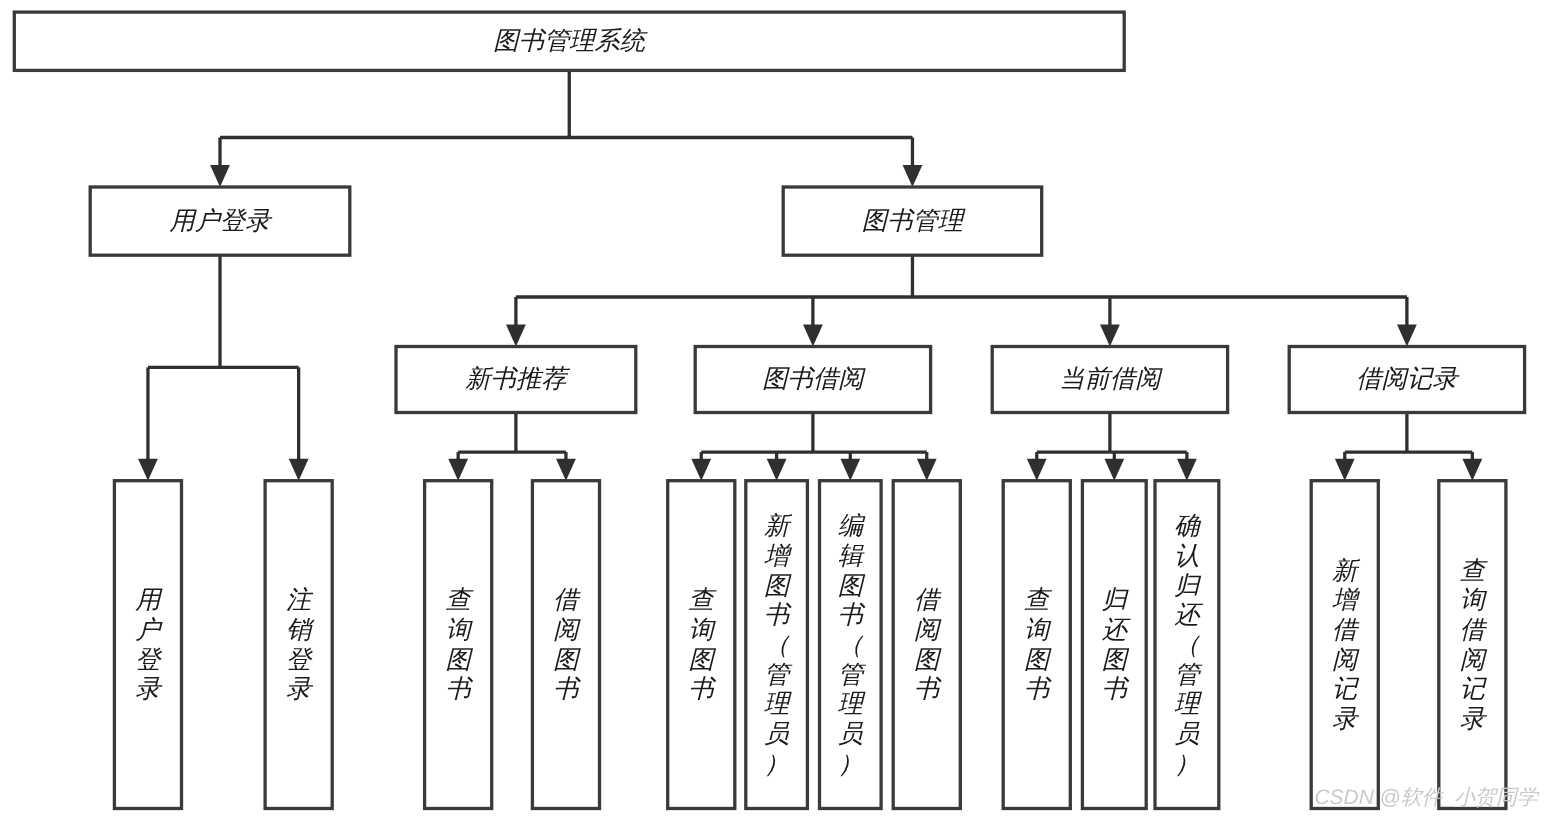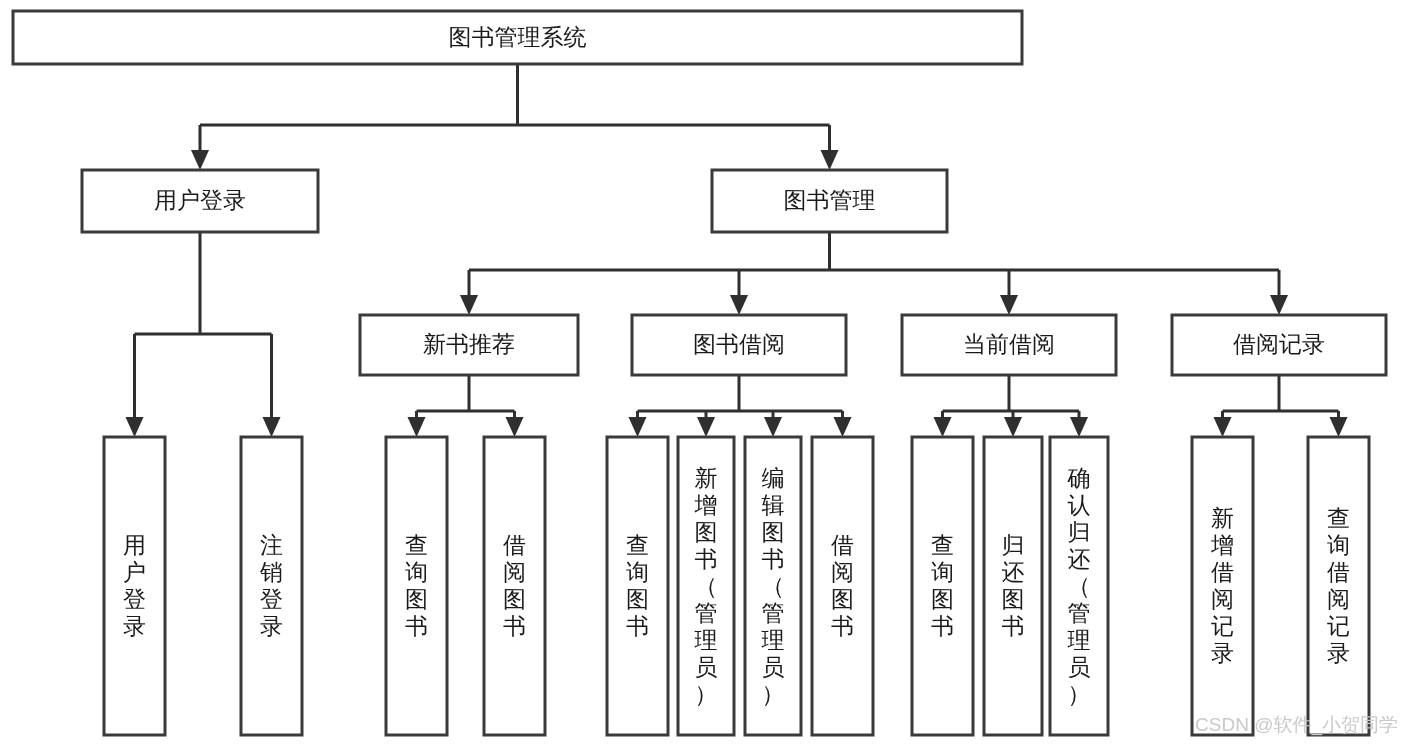--- a/index.html
+++ b/index.html
@@ -13,20 +13,21 @@
     font-family: "Liberation Sans", "DejaVu Sans", sans-serif;
     position: relative;
     overflow: hidden;
   }
   #diagram-root {
     position: absolute;
     top: 0;
     left: 0;
     width: 1405px;
     height: 609px;
+    font-style: italic;
   }
   .node-box {
     fill: #ffffff;
     stroke: #3a3a3a;
     stroke-width: 3;
   }
   .node-label {
     fill: #1a1a1a;
     font-family: "Liberation Sans", "DejaVu Sans", sans-serif;
     font-size: 23px;

